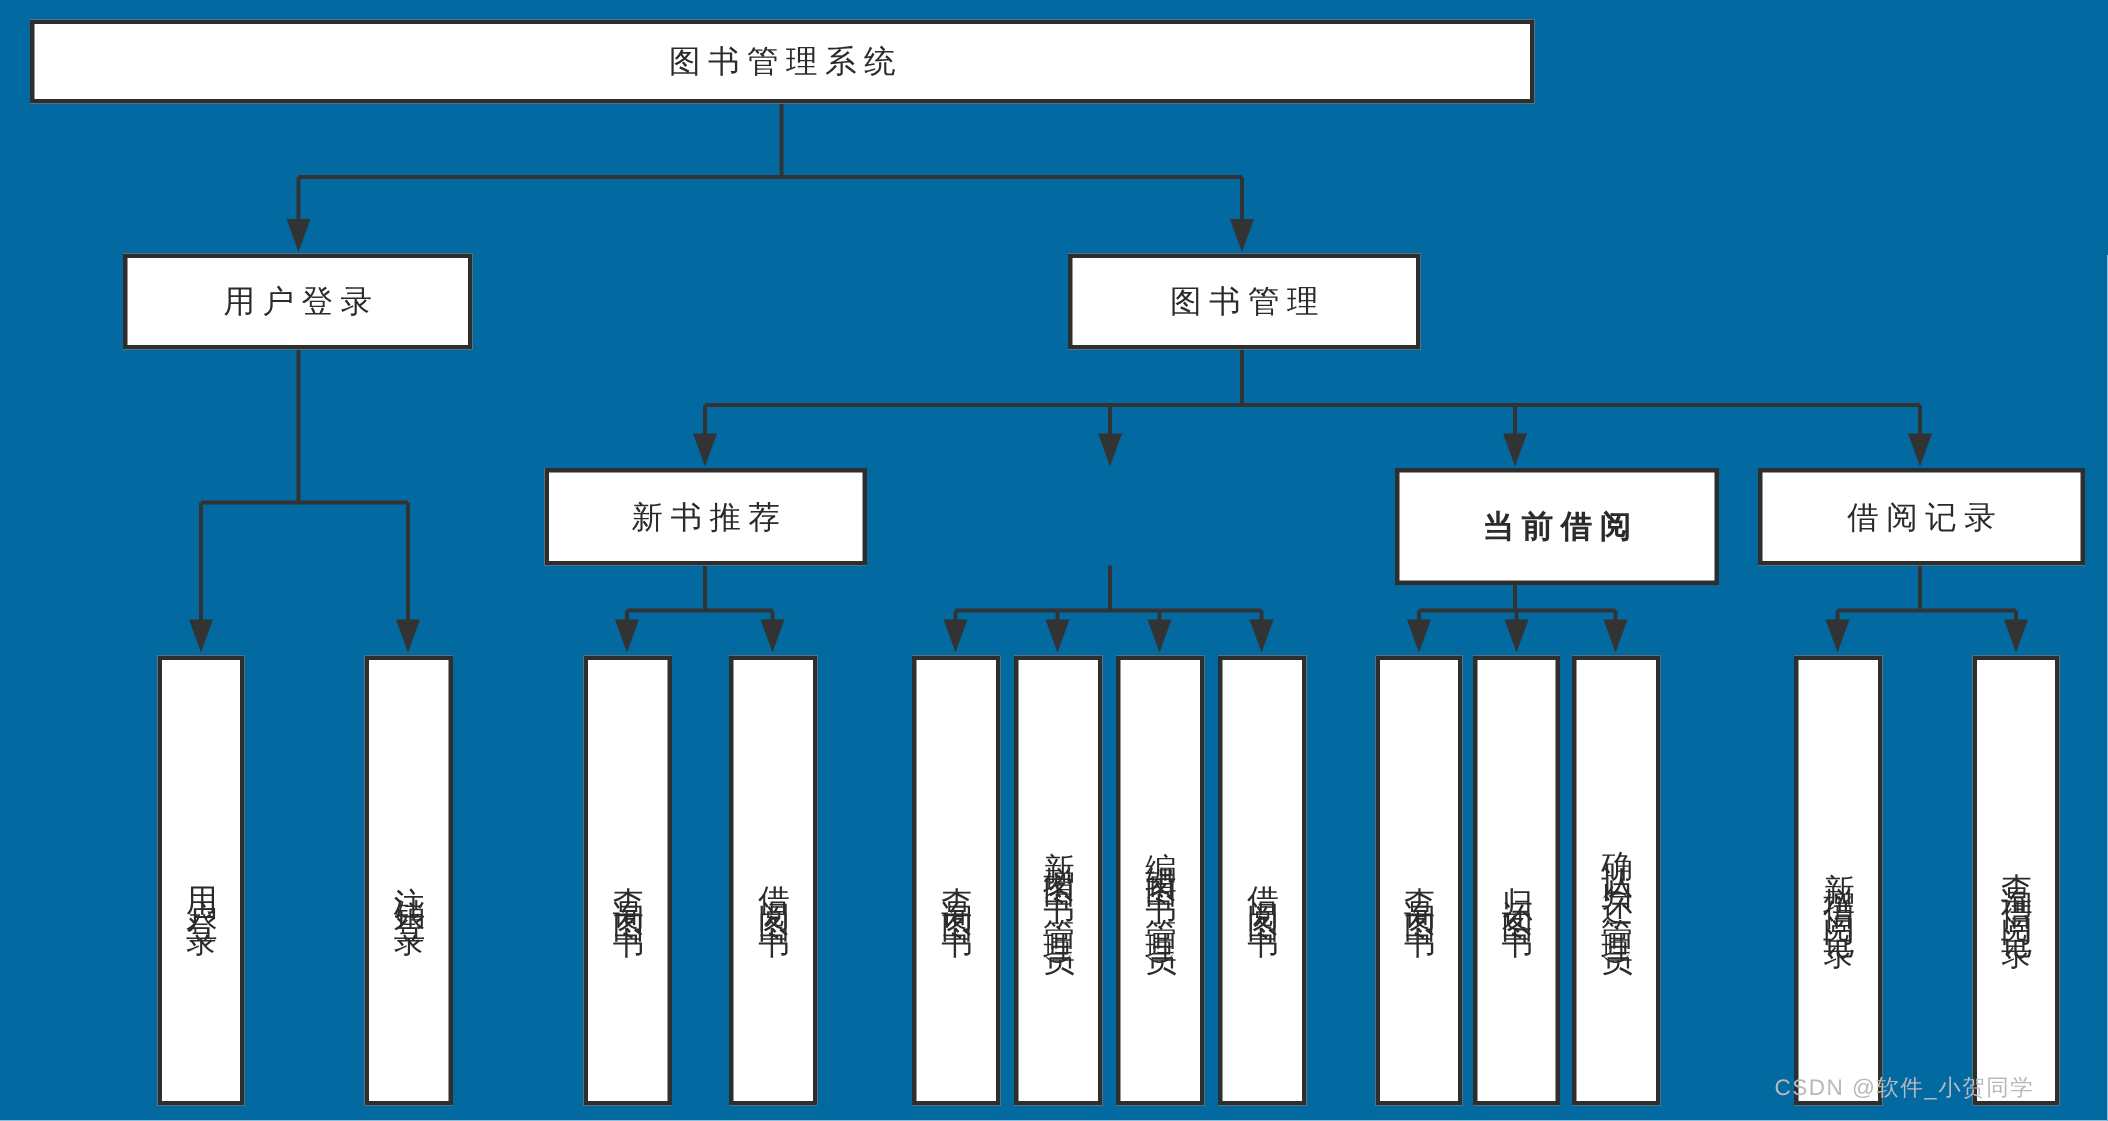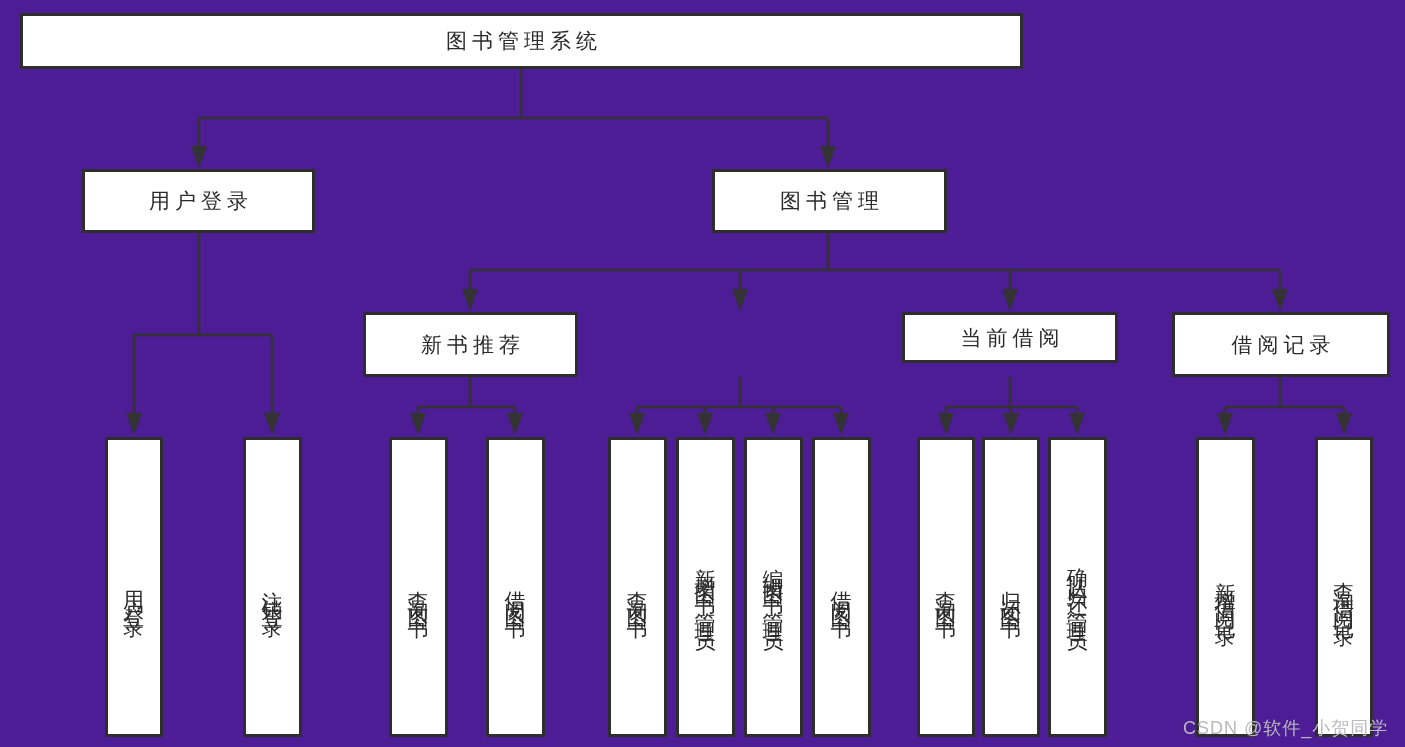--- a/index.html
+++ b/index.html
@@ -5,21 +5,21 @@
   html, body {
     margin: 0;
     padding: 0;
     background: #ffffff;
     font-family: "Liberation Sans", "DejaVu Sans", sans-serif;
   }
   #canvas {
     position: relative;
     width: 1405px;
     height: 747px;
-    background: #4c1d95;
+    background: #0369a1;
     overflow: hidden;
   }
   #wires {
     position: absolute;
     left: 0; top: 0;
     width: 1405px; height: 747px;
     z-index: 1;
   }
   .node {
     position: absolute;
@@ -45,21 +45,21 @@
     letter-spacing: 9px;
     padding-left: 0;
     padding-top: 9px;
     white-space: normal;
     line-height: 1;
   }
   .watermark {
     position: absolute;
     left: 1183px;
     top: 716px;
-    font-size: 18px;
+    font-size: 15px;
     color: #b9b9bd;
     letter-spacing: 1px;
     z-index: 3;
     white-space: nowrap;
   }
   svg .wire {
     stroke: #333333;
     stroke-width: 2.6;
     fill: none;
   }
@@ -116,21 +116,21 @@
   <div class="node" style="left:82px; top:169px; width:233px; height:64px;">
     <span class="lbl">用户登录</span>
   </div>
   <div class="node" style="left:712px; top:169px; width:235px; height:64px;">
     <span class="lbl">图书管理</span>
   </div>
 
   <div class="node" style="left:363px; top:312px; width:215px; height:65px;">
     <span class="lbl">新书推荐</span>
   </div>
-  <div class="node" style="left:902px; top:312px; width:216px; height:51px;">
+  <div class="node" style="left:930px; top:312px; width:216px; height:78px;font-weight:bold;">
     <span class="lbl">当前借阅</span>
   </div>
   <div class="node" style="left:1172px; top:312px; width:218px; height:65px;">
     <span class="lbl">借阅记录</span>
   </div>
 
   <div class="node vert" style="left:105px; top:437px; width:58px; height:300px;">
     <span class="lbl">用户登录</span>
   </div>
   <div class="node vert" style="left:243px; top:437px; width:59px; height:300px;">

